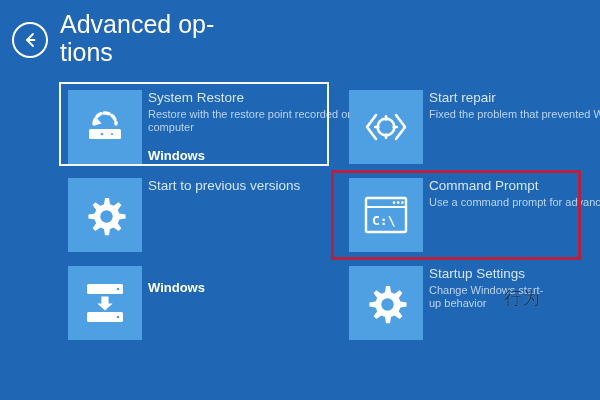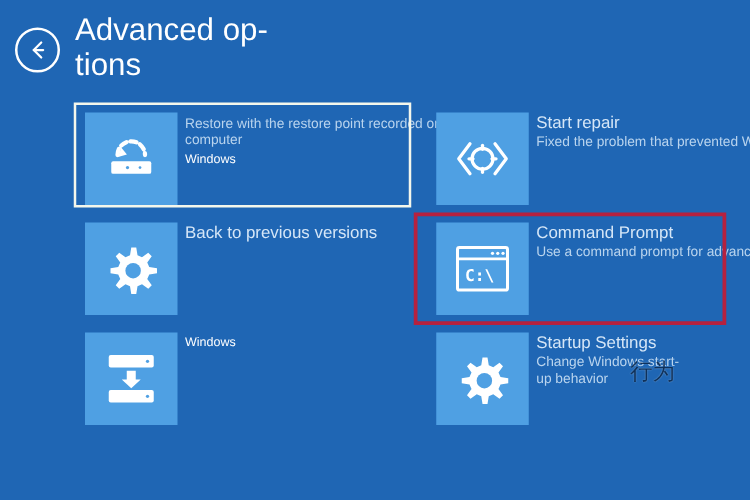--- a/index.html
+++ b/index.html
@@ -59,24 +59,24 @@
   }
   .tile .t-desc{
     color:#b9d4ee;
     font-size:11px;
     line-height:13px;
     margin-top:3px;
     white-space:pre-line;
   }
   .tile .t-sub{
     color:#ffffff;
-    font-size:10px;
-    font-weight:normal;
+    font-size:13px;
+    font-weight:bold;
     line-height:13px;
-    margin-top:2px;
+    margin-top:15px;
   }
 
   
   #tile-system-restore{left:62px;top:8px;}
   #tile-start-repair{left:343px;top:8px;}
   #tile-previous-versions{left:62px;top:96px;}
   #tile-command-prompt{left:343px;top:96px;}
   #tile-system-image{left:62px;top:184px;}
   #tile-startup-settings{left:343px;top:184px;}
 
@@ -132,20 +132,21 @@
       <div class="icon-box">
         <svg width="48" height="44" viewBox="0 0 48 44">
           <path d="M13 19 A11 11 0 0 1 35 19" fill="none" stroke="#ffffff" stroke-width="3.4" stroke-linecap="round" stroke-dasharray="5 3.2"></path>
           <path d="M16 13 L13.5 20.5 L20.5 18.5 Z" fill="#ffffff"></path>
           <rect x="8" y="24" width="32" height="10" rx="1.5" fill="#ffffff"></rect>
           <circle cx="21" cy="29" r="1.3" fill="#4fa0e3"></circle>
           <circle cx="31" cy="29" r="1.1" fill="#4fa0e3"></circle>
         </svg>
       </div>
       <div class="txt">
+        <div class="t-title">System Restore</div>
         <div class="t-desc">Restore with the restore point recorded on your computer</div>
         <div class="t-sub">Windows</div>
       </div>
     </div>
 
     <div class="tile" id="tile-start-repair">
       <div class="icon-box">
         <svg width="48" height="40" viewBox="0 0 48 40">
           <path d="M14 8 L5 20 L14 32" fill="none" stroke="#ffffff" stroke-width="2.6" stroke-linecap="round" stroke-linejoin="round"></path>
           <path d="M34 8 L43 20 L34 32" fill="none" stroke="#ffffff" stroke-width="2.6" stroke-linecap="round" stroke-linejoin="round"></path>
@@ -170,21 +171,21 @@
         <svg width="46" height="46" viewBox="0 0 46 46">
           <path d="M23 6 L27 6 L28 12.2 L31.6 13.8 L36.6 10.2 L39.4 13 L35.8 18 L37.4 21.6 L43.6 22.6
                    L43.6 26.6 L37.4 27.6 L35.8 31.2 L39.4 36.2 L36.6 39 L31.6 35.4 L28 37
                    L27 43.2 L23 43.2 L22 37 L18.4 35.4 L13.4 39 L10.6 36.2 L14.2 31.2
                    L12.6 27.6 L6.4 26.6 L6.4 22.6 L12.6 21.6 L14.2 18 L10.6 13 L13.4 10.2
                    L18.4 13.8 L22 12.2 Z" fill="#ffffff"></path>
           <circle cx="24.5" cy="24.5" r="6.2" fill="#4fa0e3"></circle>
         </svg>
       </div>
       <div class="txt">
-        <div class="t-title">Back to previous versions</div>
+        <div class="t-title">Start to previous versions</div>
         <div class="t-desc"></div>
       </div>
     </div>
 
     <div class="tile" id="tile-command-prompt">
       <div class="icon-box">
         <svg width="50" height="42" viewBox="0 0 50 42">
           <rect x="5" y="4" width="40" height="34" rx="1.5" fill="none" stroke="#ffffff" stroke-width="2.4"></rect>
           <line x1="5" y1="13" x2="45" y2="13" stroke="#ffffff" stroke-width="2.2"></line>
           <circle cx="33" cy="8.6" r="1.3" fill="#ffffff"></circle>

